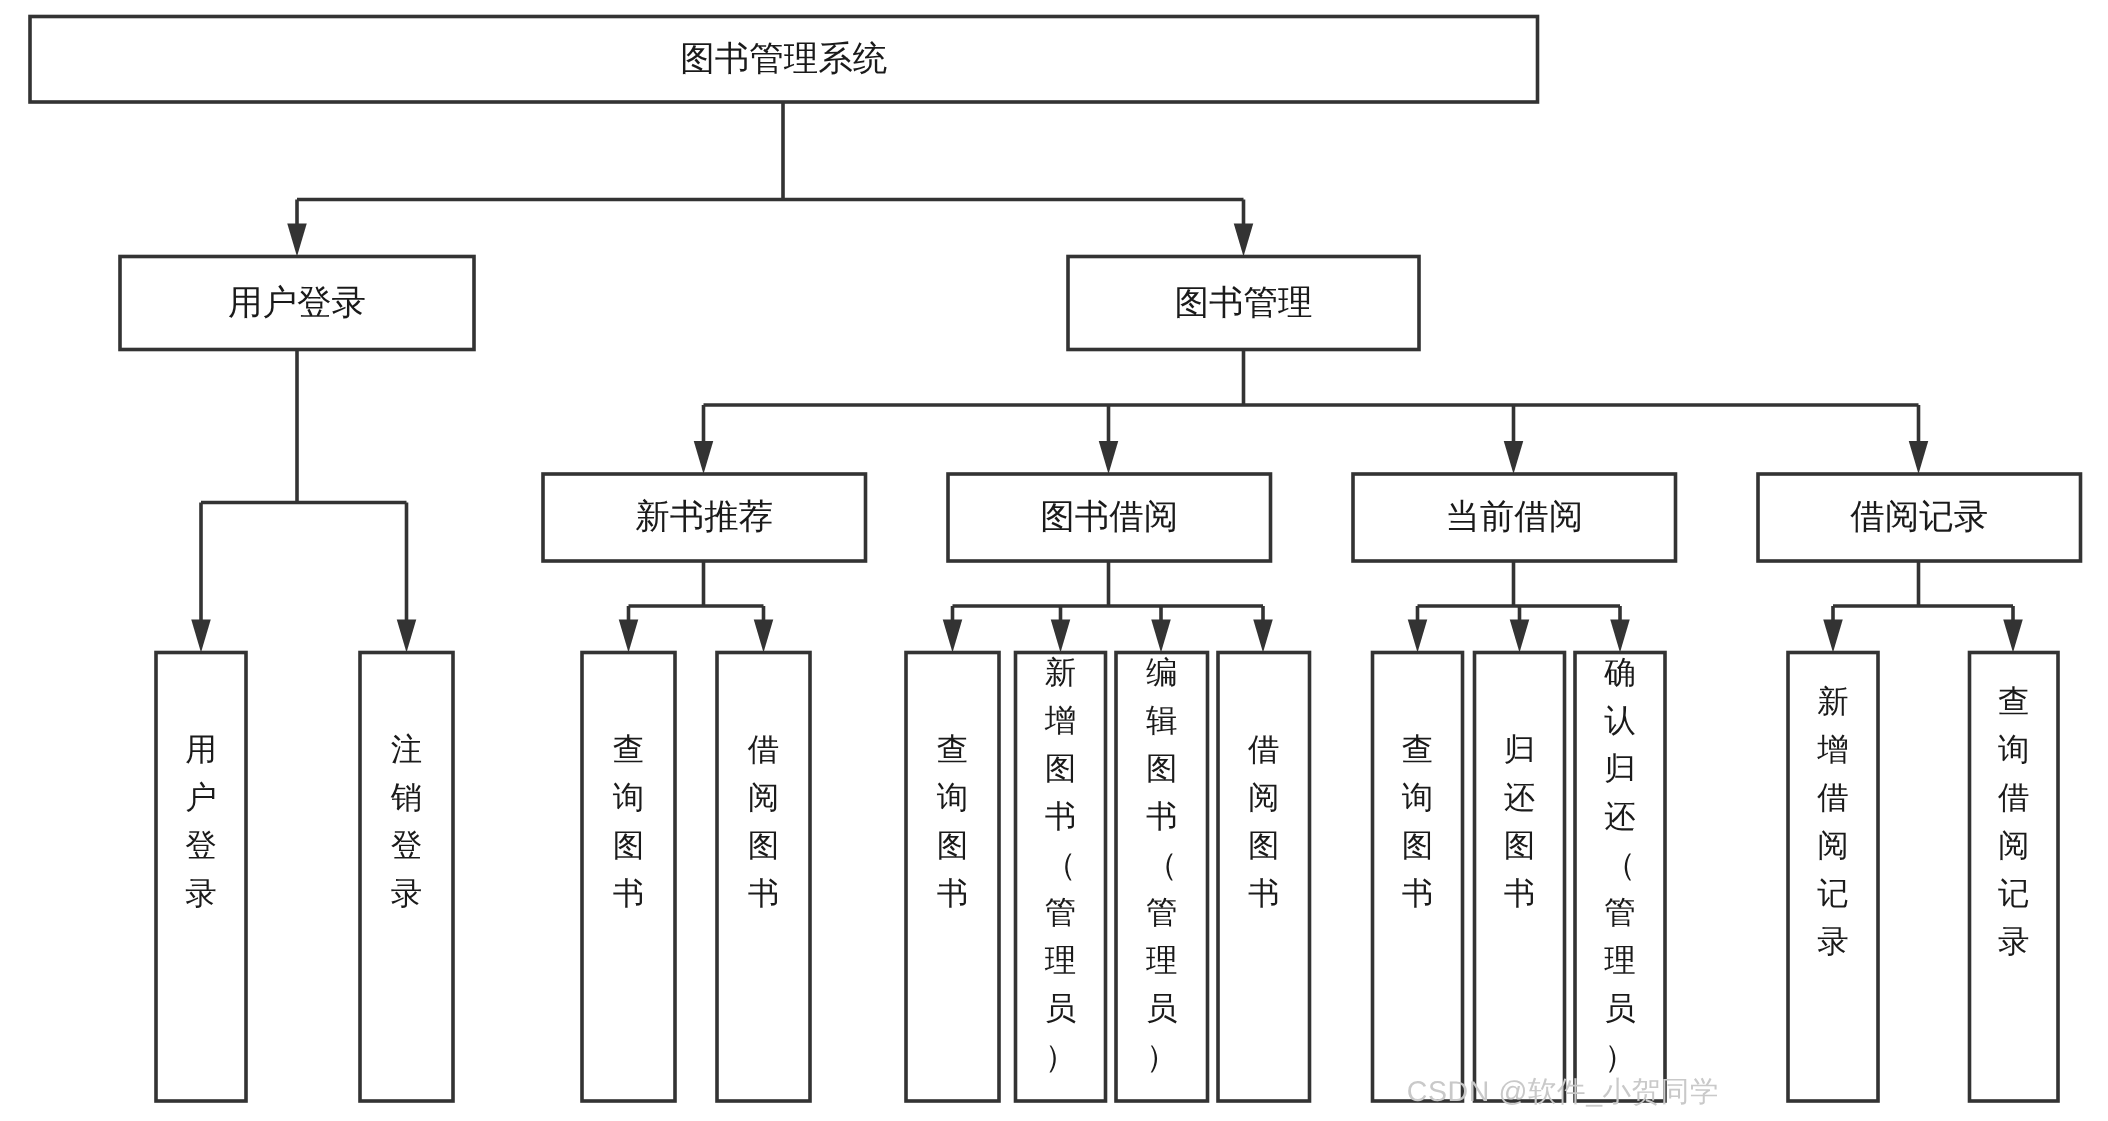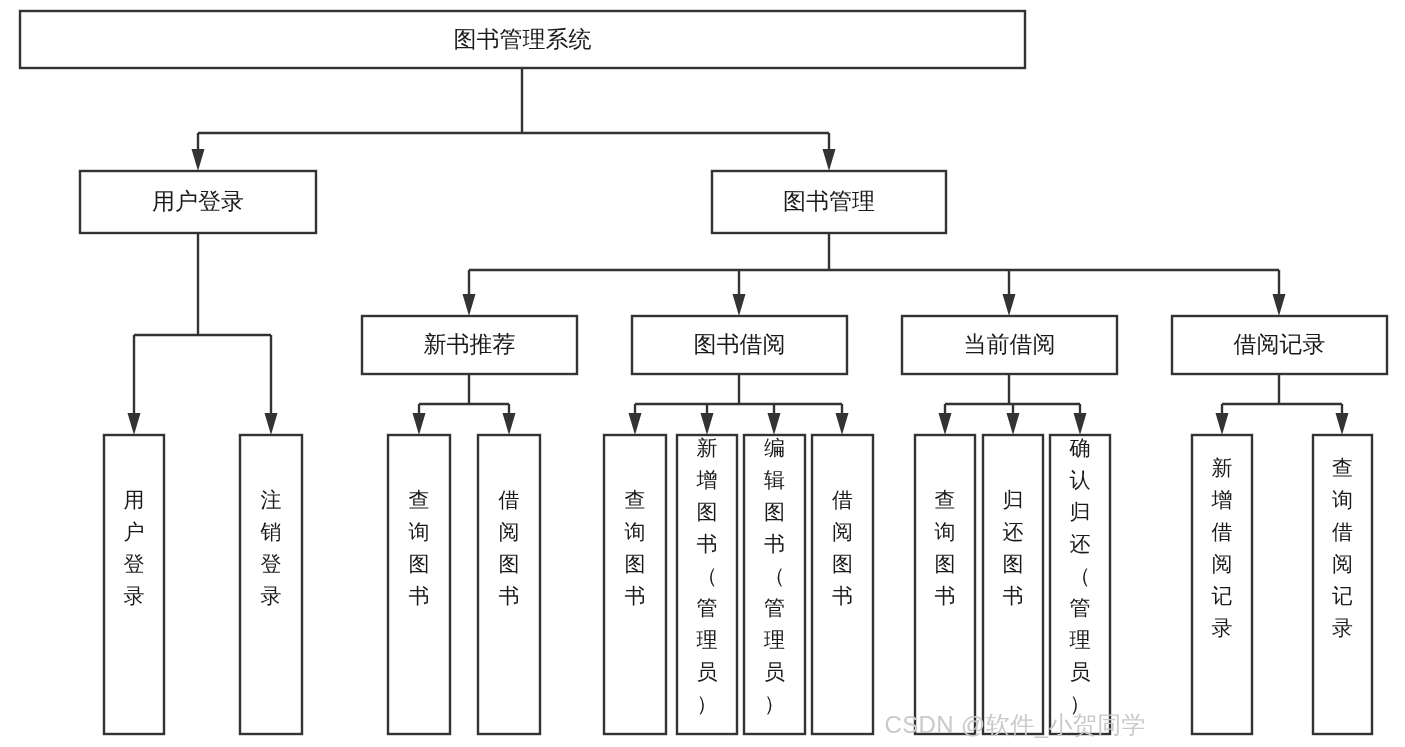--- a/index.html
+++ b/index.html
@@ -54,21 +54,21 @@
     fill: #1a1a1a;
     font-family: "Liberation Sans", "DejaVu Sans", sans-serif;
     font-size: 21px;
     text-anchor: middle;
   }
   .watermark {
     position: absolute;
     right: 14px;
     bottom: 6px;
     color: #c9c9c9;
-    font-size: 24px;
+    font-size: 19px;
     font-family: "Liberation Sans", "DejaVu Sans", sans-serif;
     letter-spacing: 0.4px;
     white-space: nowrap;
     user-select: none;
   }
 </style>
 </head>
 <body>
 
 <div id="diagram-root">

